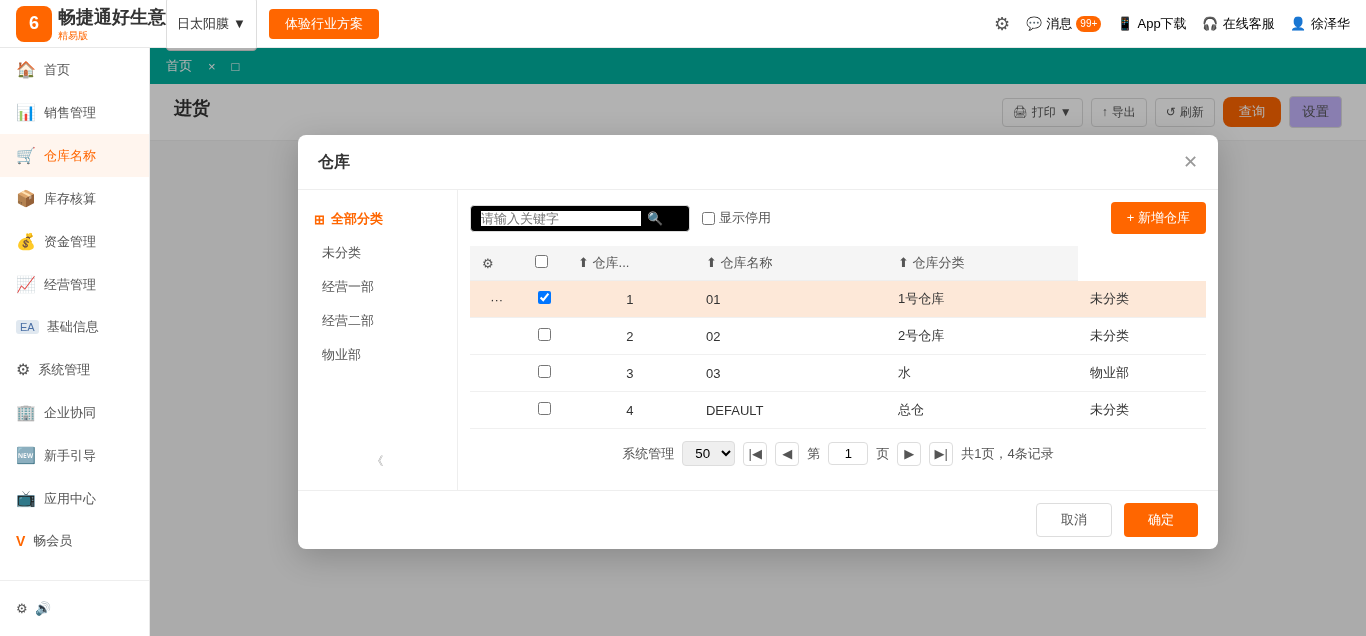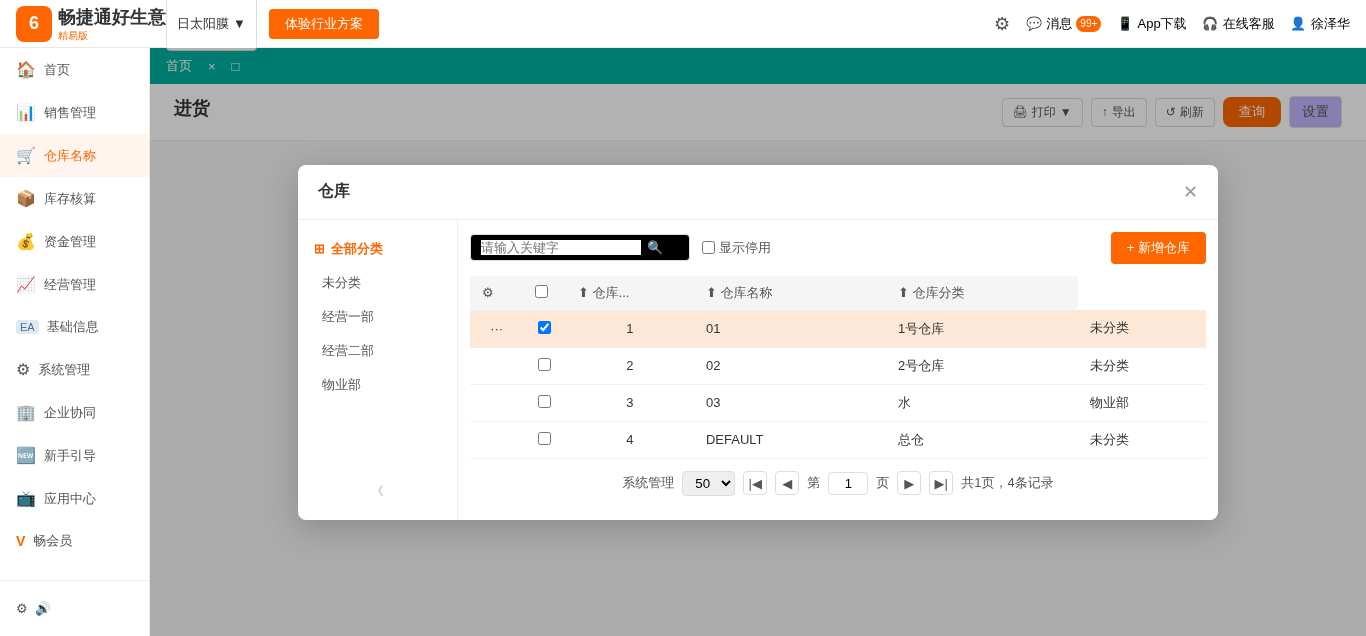--- a/index.html
+++ b/index.html
@@ -455,16 +455,20 @@
               <span>第</span>
               <input type="text" class="page-num-input" value="1" style="">
               <span>页</span>
               <div class="page-nav">▶</div>
               <div class="page-nav">▶|</div>
               <span>共1页，4条记录</span>
             </div>
           </div>
         </div>
 
+        <div class="modal-footer">
+          <button class="btn-cancel">取消</button>
+          <button class="btn-confirm">确定</button>
+        </div>
       </div>
     </div>
   </div>
 </div>
 
 </body></html>

